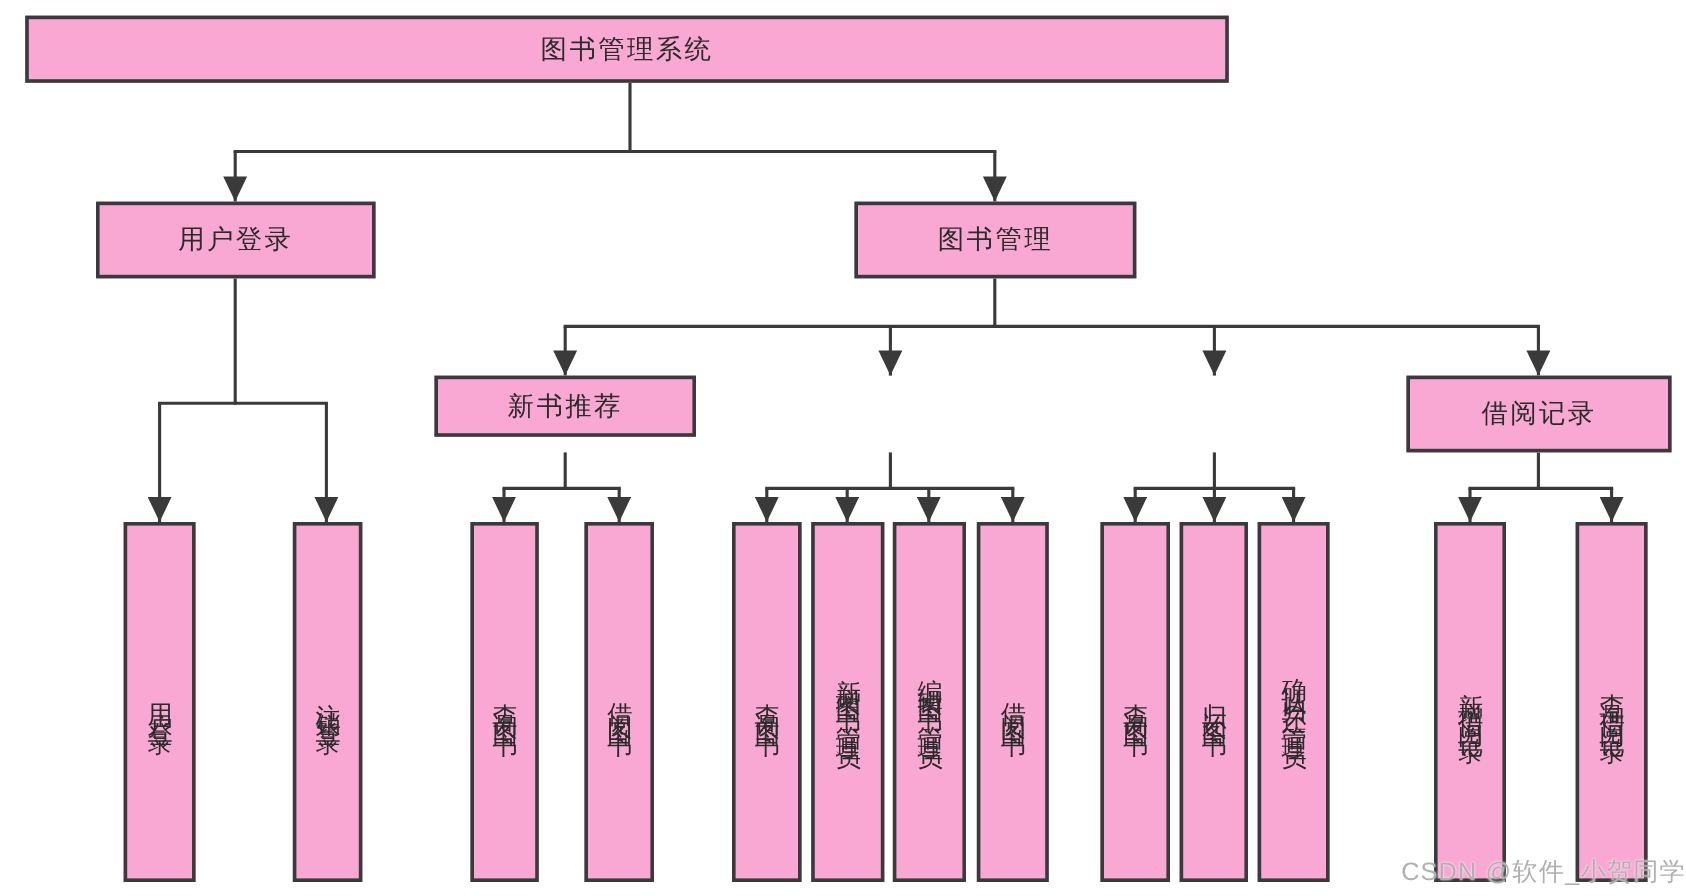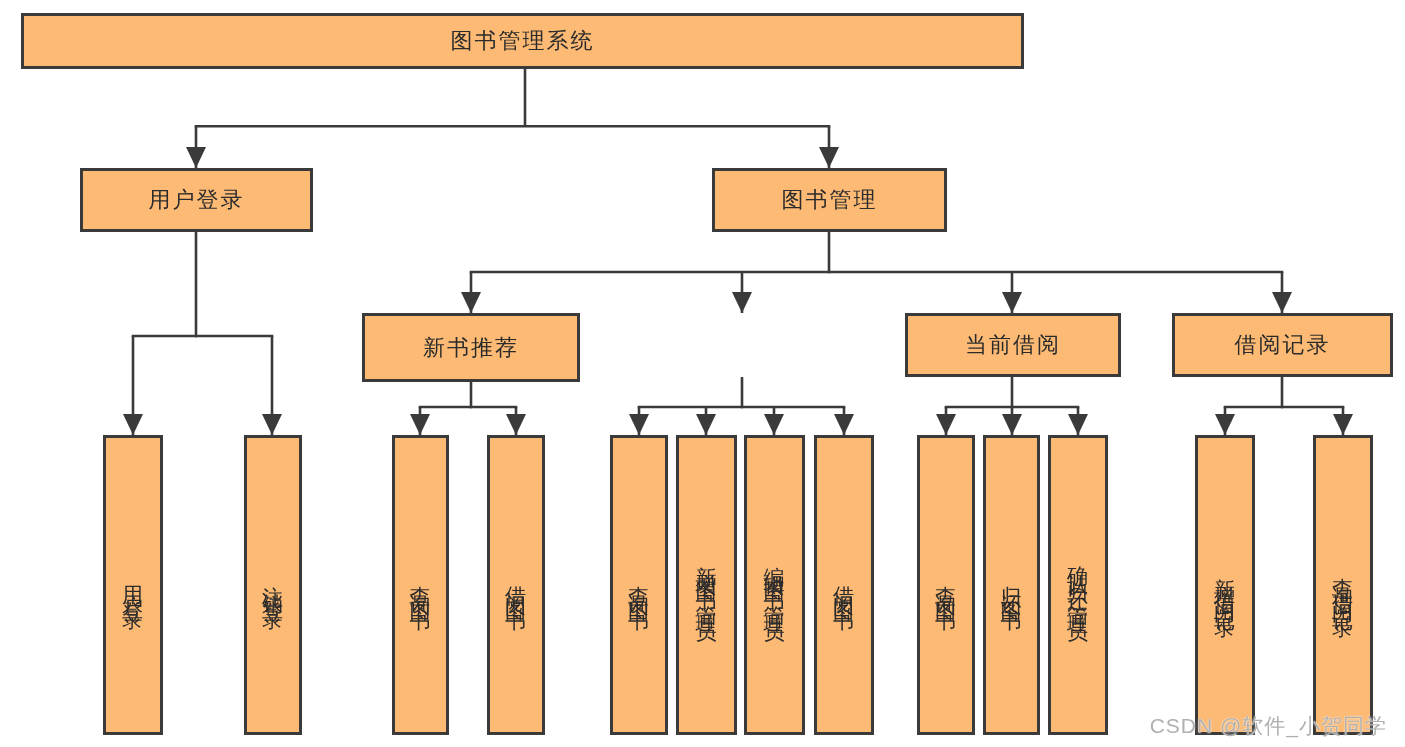--- a/index.html
+++ b/index.html
@@ -17,21 +17,21 @@
     width: 1405px; height: 747px;
   }
   .wires path.ln {
     stroke: #3a3a3a;
     stroke-width: 2.6;
     fill: none;
   }
   .box {
     position: absolute;
     box-sizing: border-box;
-    background: #fdba74;
+    background: #f9a8d4;
     border: 3px solid #3a3a3a;
     display: flex;
     align-items: center;
     justify-content: center;
     color: #2b2b2b;
   }
   .hbox { font-size: 22px; letter-spacing: 2px; white-space: nowrap; }
   .vbox .vlabel {
     writing-mode: vertical-lr;
     text-orientation: mixed;
@@ -39,42 +39,42 @@
     line-height: 1;
     letter-spacing: 8px;
     max-height: 288px;
   }
   
   .n-root   { left: 21px;  top: 13px;  width: 1003px; height: 56px; }
   
   .n-login  { left: 80px;  top: 168px; width: 233px; height: 64px; }
   .n-mgmt   { left: 712px; top: 168px; width: 235px; height: 64px; align-items: center; }
   
-  .n-g0 { left: 362px;  top: 313px; width: 218px; height: 69px; }
+  .n-g0 { left: 362px;  top: 313px; width: 218px; height: 51px; }
   .n-g1 { left: 636px;  top: 313px; width: 218px; height: 64px; }
   .n-g2 { left: 905px;  top: 313px; width: 216px; height: 64px; }
   .n-g3 { left: 1172px; top: 313px; width: 221px; height: 64px; }
   
   .leaf { top: 435px; height: 300px; }
   .n-l0  { left: 103px;  width: 60px; }
   .n-l1  { left: 244px;  width: 58px; }
   .n-l2  { left: 392px;  width: 57px; }
   .n-l3  { left: 487px;  width: 58px; }
   .n-l4  { left: 610px;  width: 58px; }
   .n-l5  { left: 676px;  width: 61px; }
   .n-l6  { left: 744px;  width: 61px; }
   .n-l7  { left: 814px;  width: 60px; }
   .n-l8  { left: 917px;  width: 58px; }
   .n-l9  { left: 983px;  width: 57px; }
   .n-l10 { left: 1048px; width: 60px; }
   .n-l11 { left: 1195px; width: 60px; }
   .n-l12 { left: 1313px; width: 60px; }
   .watermark {
     position: absolute;
-    right: 18px;
+    right: 0;
     top: 712px;
     font-size: 21px;
     color: #b0b0b0;
     letter-spacing: 1px;
     white-space: nowrap;
     text-shadow: 0 0 2px #ffffff;
   }
 </style>
 </head>
 <body>
@@ -150,23 +150,20 @@
   <div class="box hbox n-login">
     <span>用户登录</span>
   </div>
   <div class="box hbox n-mgmt">
     <span>图书管理</span>
   </div>
 
   <div class="box hbox n-g0">
     <span>新书推荐</span>
   </div>
-  <div class="box hbox n-g2">
-    <span>当前借阅</span>
-  </div>
   <div class="box hbox n-g3">
     <span>借阅记录</span>
   </div>
 
   <div class="box vbox leaf n-l0">
     <span class="vlabel">用户登录</span>
   </div>
   <div class="box vbox leaf n-l1">
     <span class="vlabel">注销登录</span>
   </div>

